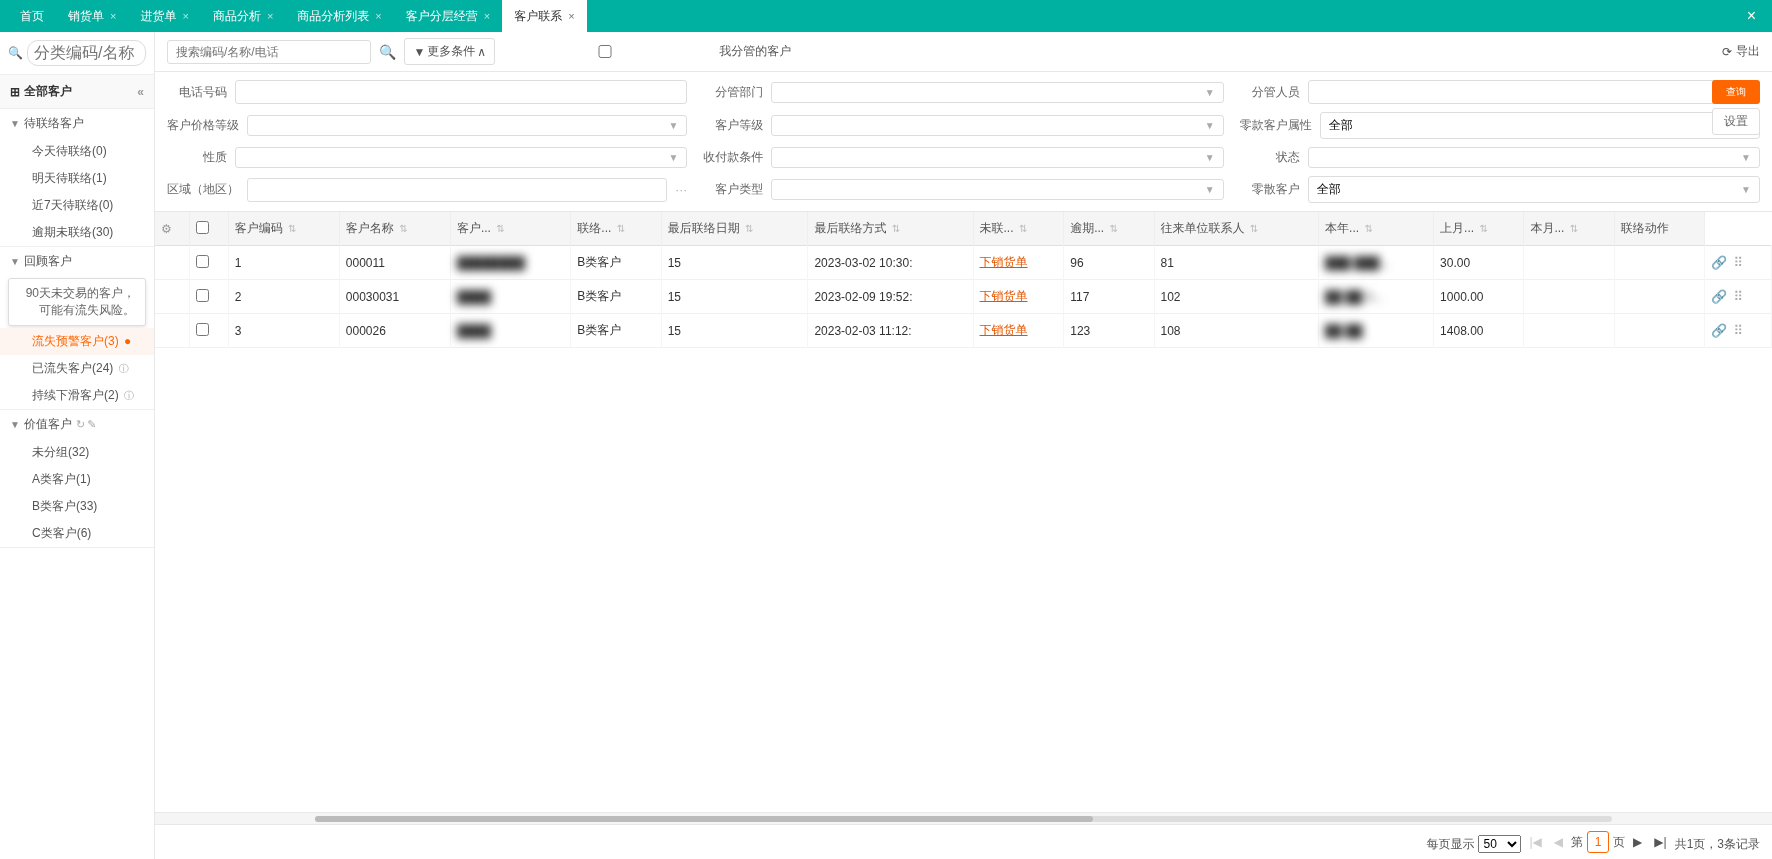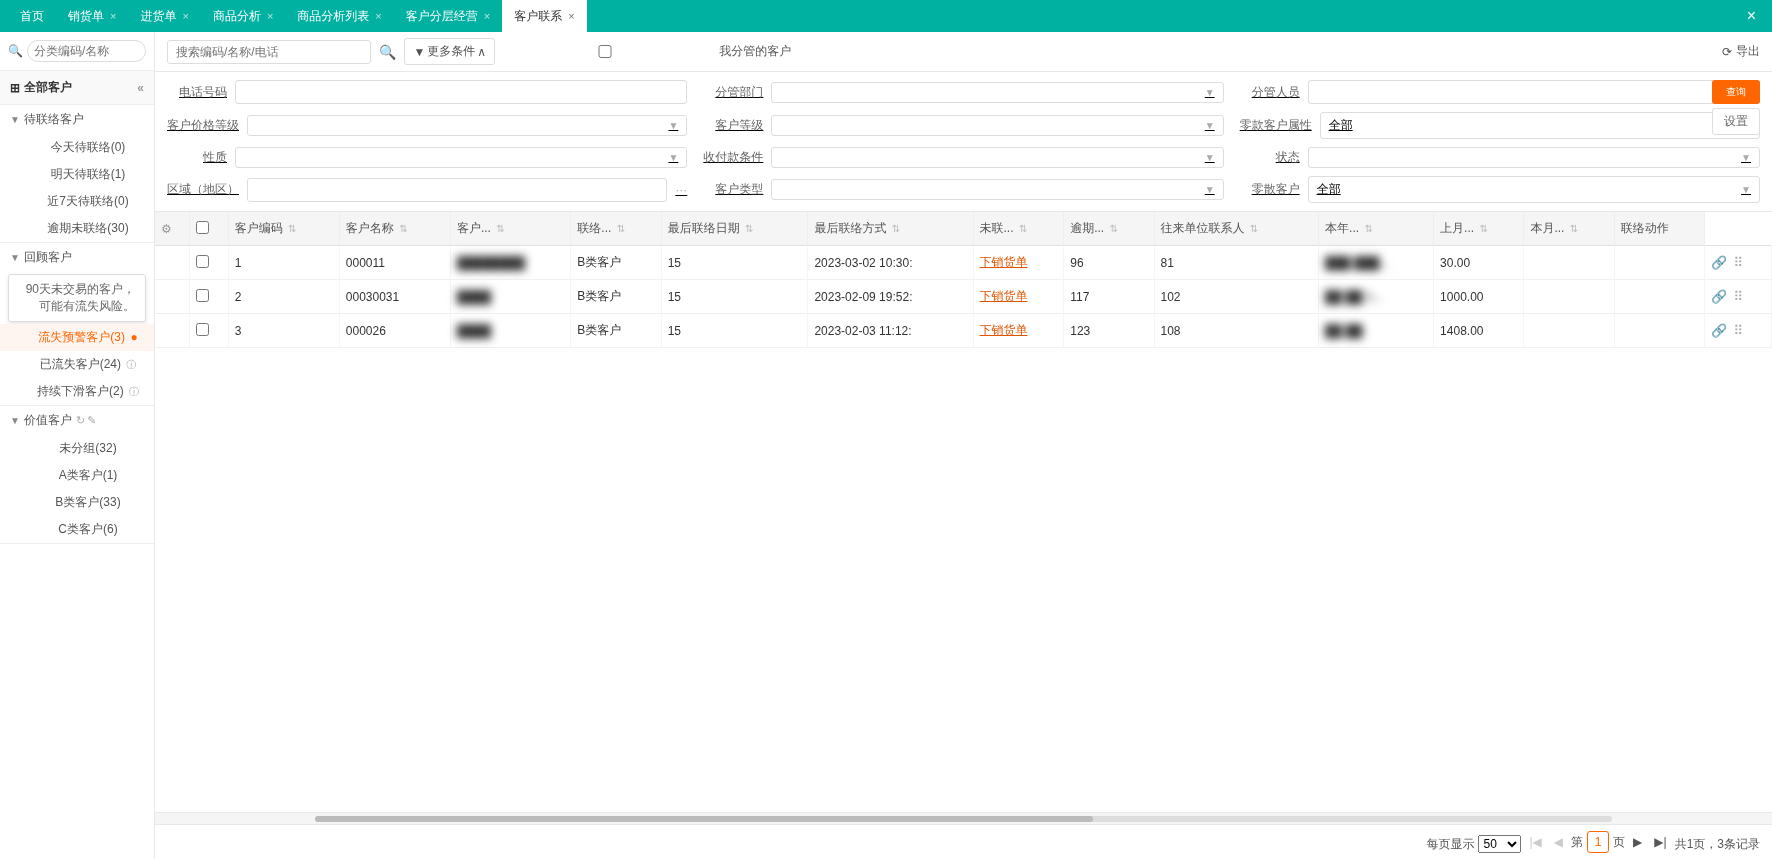--- a/index.html
+++ b/index.html
@@ -57,21 +57,21 @@
       align-items: center;
       padding: 8px;
       border-bottom: 1px solid #eee;
     }
     .sidebar-search input {
       border: 1px solid #ddd;
       border-radius: 11px;
       padding: 3px 6px;
       width: 100%;
       outline: none;
-      font-size: 12px;
+      font-size: 16px;
     }
     .sidebar-search .search-icon {
       color: #aaa;
       margin-right: 4px;
     }
     .sidebar-all-customers {
       display: flex;
       align-items: center;
       padding: 8px 10px;
       font-weight: bold;
@@ -98,21 +98,20 @@
     .sidebar-section-title .arrow {
       margin-right: 4px;
       font-size: 10px;
       color: #888;
     }
     .sidebar-item {
       padding: 5px 10px 5px 32px;
       color: #555;
       cursor: pointer;
       font-size: 12px;
-      text-align: center;
     }
     .sidebar-item.active {
       color: #ff6600;
       background: #fff5f0;
     }
     .sidebar-tooltip {
       background: white;
       border: 1px solid #ddd;
       border-radius: 3px;
       padding: 6px 10px;
@@ -186,21 +185,20 @@
     }
     .filter-grid {
       display: grid;
       grid-template-columns: 1fr 1fr 1fr;
       gap: 8px 16px;
     }
     .filter-row {
       display: flex;
       align-items: center;
       gap: 8px;
-      text-decoration: underline;
     }
     .filter-label {
       color: #666;
       white-space: nowrap;
       min-width: 60px;
       text-align: right;
       font-size: 12px;
     }
     .filter-input {
       flex: 1;

